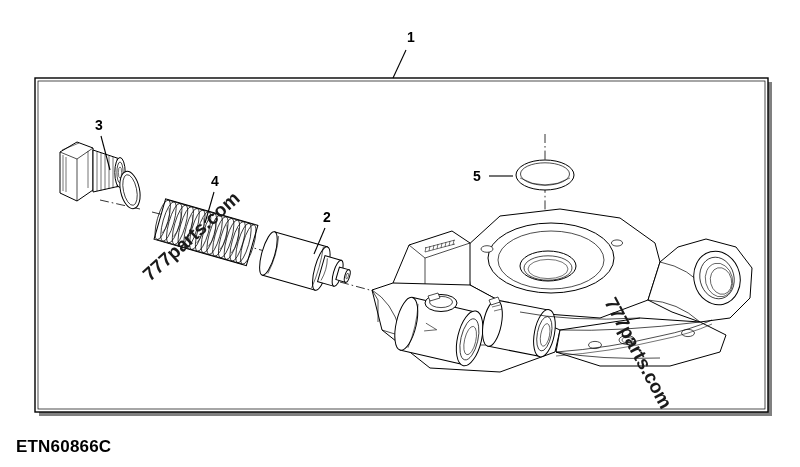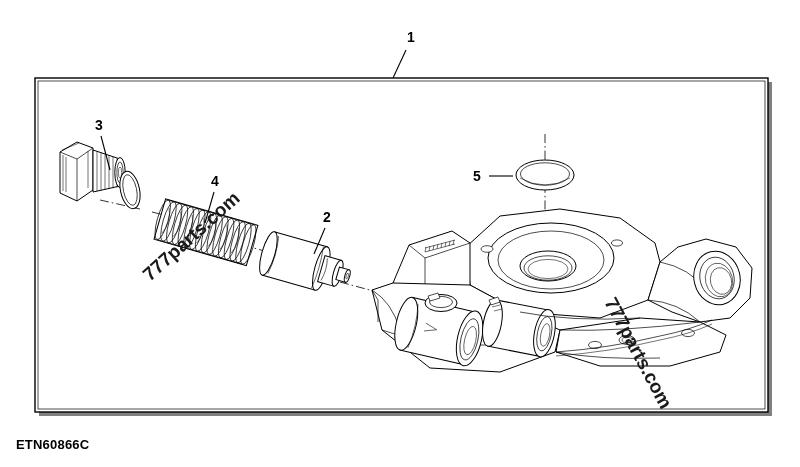--- a/index.html
+++ b/index.html
@@ -27,21 +27,21 @@
     position: absolute;
     left: 0; top: 0;
     display: block;
   }
 
   .part-code {
     position: absolute;
     left: 16px;
     top: 437px;
     font-family: "Liberation Sans", sans-serif;
-    font-size: 13px;
+    font-size: 17px;
     font-weight: bold;
     color: #000000;
     letter-spacing: 0.2px;
     white-space: nowrap;
   }
 
   
   .ln { fill: none; stroke: #000000; stroke-width: 1; }
   .ln-thin { fill: none; stroke: #000000; stroke-width: 0.7; }
   .ln-hair { fill: none; stroke: #000000; stroke-width: 0.55; }

